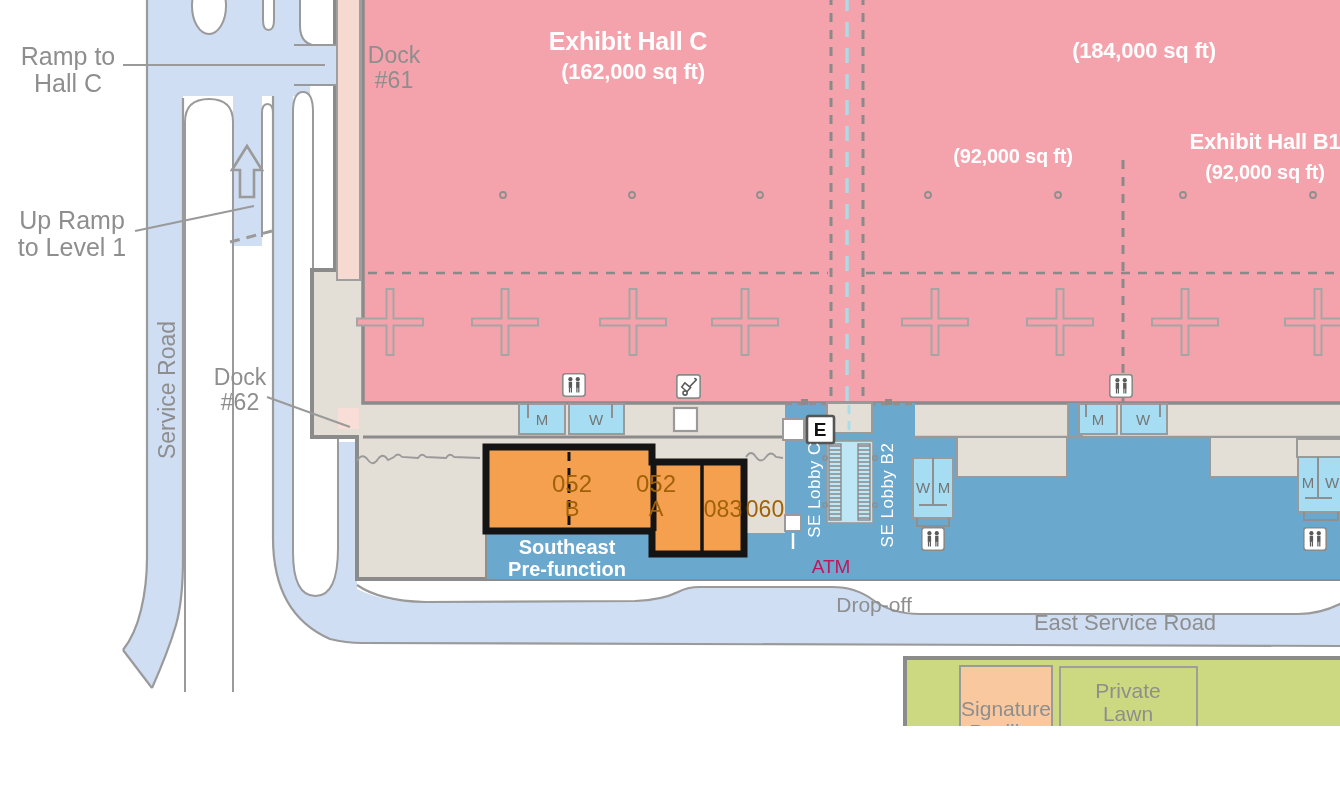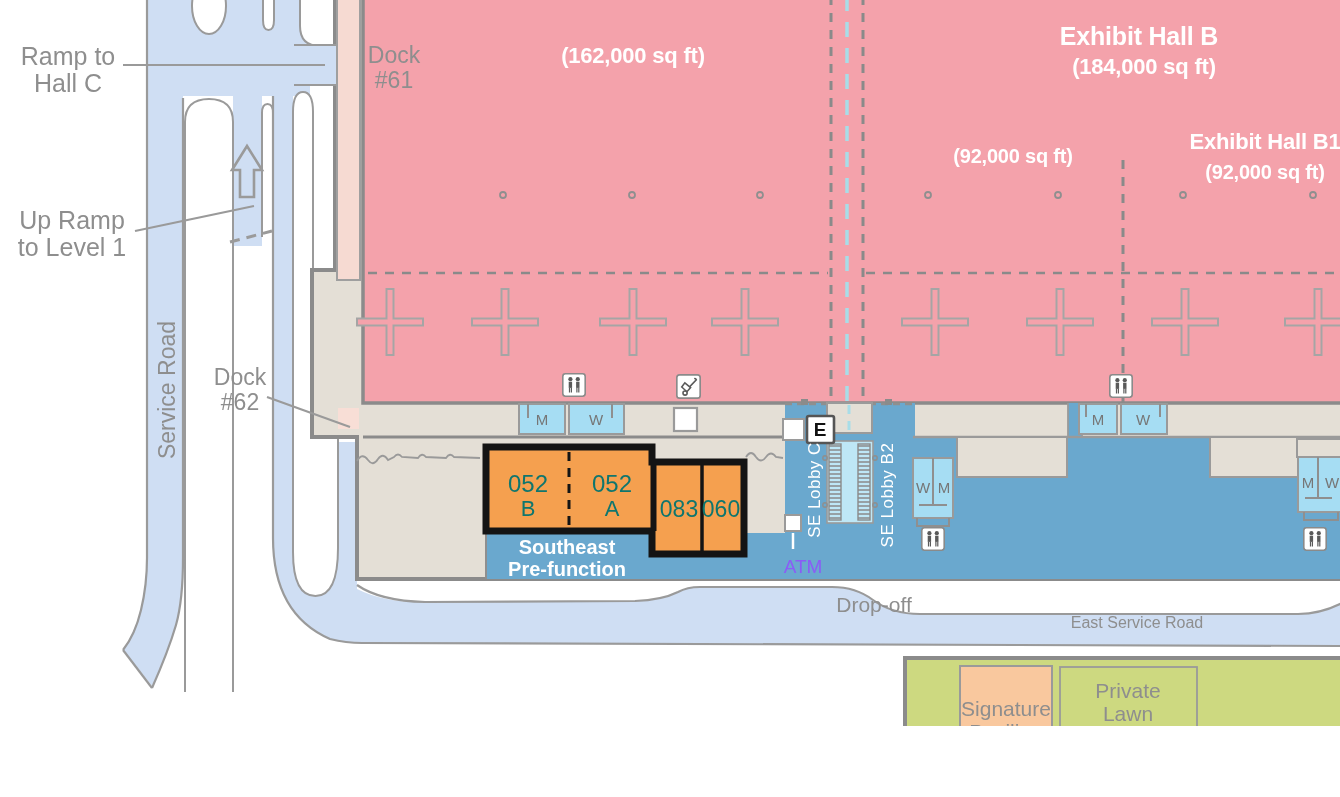--- a/index.html
+++ b/index.html
@@ -4,28 +4,28 @@
 <style>
   html,body{margin:0;padding:0;background:#fff;}
   #stage{position:relative;width:1340px;height:726px;overflow:hidden;background:#fff;
          font-family:"Liberation Sans",sans-serif;}
   #base{position:absolute;left:0;top:0;}
   .lbl{position:absolute;transform:translate(-50%,-50%);text-align:center;color:#8e8e8e;
        line-height:1.08;white-space:nowrap;}
   .lbl span{display:block;}
   .vert{transform:translate(-50%,-50%) rotate(-90deg);}
   .whitebold{color:#fff;font-weight:bold;}
-  .black{color:#0f766e;}
+  .black{color:#a16207;margin-left:44px;}
   .s26{font-size:25px;}
   .s24{font-size:23px;}
   .s23{font-size:23px;}
   .s21{font-size:21px;}
   .s20{font-size:20px;}
   .s19{font-size:19px;}
-  .s18{font-size:16px;margin-left:12px;}
+  .s18{font-size:22px;}
   .s17{font-size:17px;letter-spacing:0.5px;}
   .s15{font-size:15px;color:#767676;}
   .hall-title{font-size:25px;font-weight:bold;letter-spacing:-0.2px;line-height:31px;}
   .hall-sub{font-size:22px;font-weight:bold;letter-spacing:-0.2px;line-height:30px;margin-left:10px;}
   .roomnum{font-size:24px;line-height:25px;}
   .elev{font-size:19px;font-weight:bold;color:#111;}
 </style>
 </head>
 <body>
 
@@ -241,24 +241,24 @@
 <div class="lbl s24" style="left:394px;top:68px;">
   <span>Dock</span>
       <span>#61</span>
 </div>
 <div class="lbl s24" style="left:240px;top:390px;">
   <span>Dock</span>
       <span>#62</span>
 </div>
 
 <div class="lbl whitebold hall-title" style="left:628px;top:56px;">
+  <span>Exhibit Hall C</span>
       <span class="hall-sub">(162,000 sq ft)</span>
 </div>
 <div class="lbl whitebold hall-title" style="left:1139px;top:51px;">
-  <span>Exhibit Hall B</span>
       <span class="hall-sub">(184,000 sq ft)</span>
 </div>
 <div class="lbl whitebold hall-sub" style="left:1003px;top:156px;">
       <span style="font-size:20px;">(92,000 sq ft)</span>
 </div>
 <div class="lbl whitebold hall-sub" style="left:1255px;top:157px;">
   <span>Exhibit Hall B1</span>
       <span style="font-size:20px;">(92,000 sq ft)</span>
 </div>
 
@@ -276,21 +276,21 @@
 
 <div class="lbl whitebold s20" style="left:567px;top:559px;">
   <span>Southeast</span>
       <span>Pre-function</span>
 </div>
 
 <div class="lbl s17 vert" style="left:815px;top:490px;color:#fff;">SE Lobby C</div>
 <div class="lbl s17 vert" style="left:888px;top:495px;color:#fff;">SE Lobby B2</div>
 
 
-<div class="lbl s19" style="left:803px;top:567px;color:#8b5cf6;">ATM</div>
+<div class="lbl s19" style="left:831px;top:567px;color:#be185d;">ATM</div>
 <div class="lbl s21" style="left:850px;top:605px;margin-left:24px;">Drop-off</div>
 <div class="lbl s18" style="left:1125px;top:623px;">East Service Road</div>
 
 <div class="lbl s21" style="left:1006px;top:721px;">
   <span>Signature</span>
       <span>Pavilion</span>
 </div>
 <div class="lbl s21" style="left:1128px;top:703px;">
   <span>Private</span>
       <span>Lawn</span>

